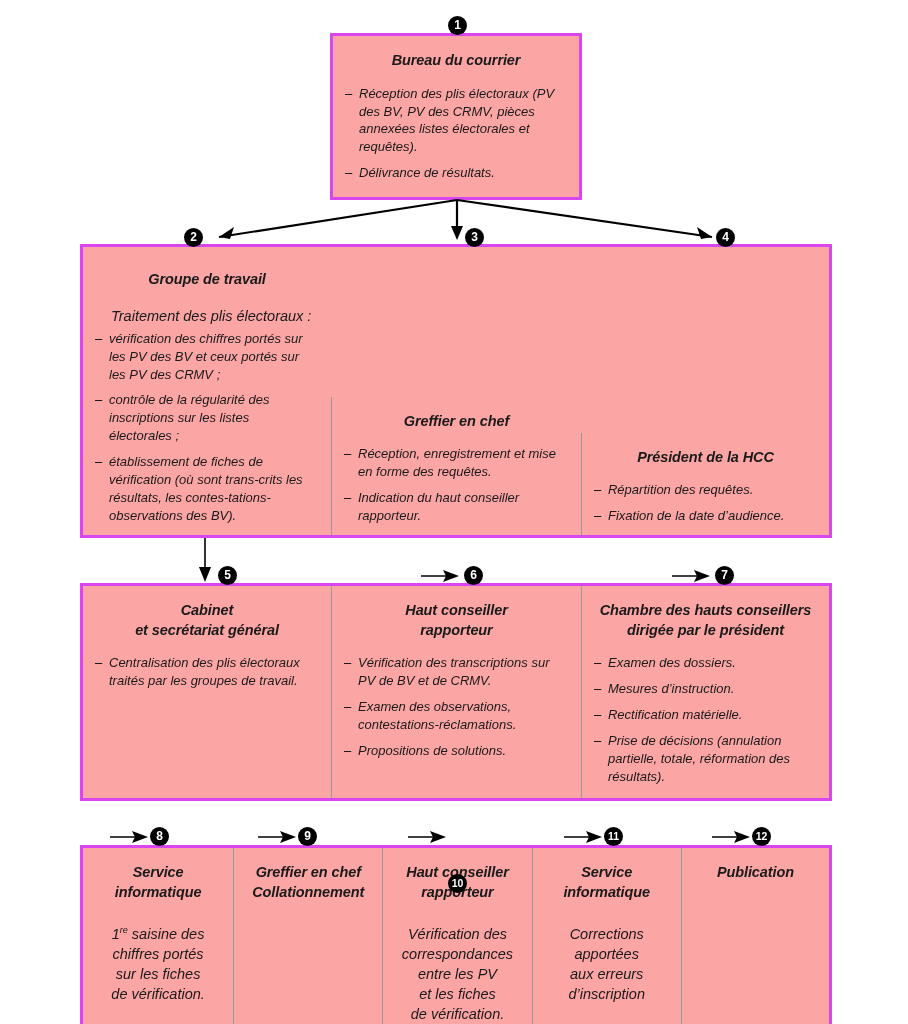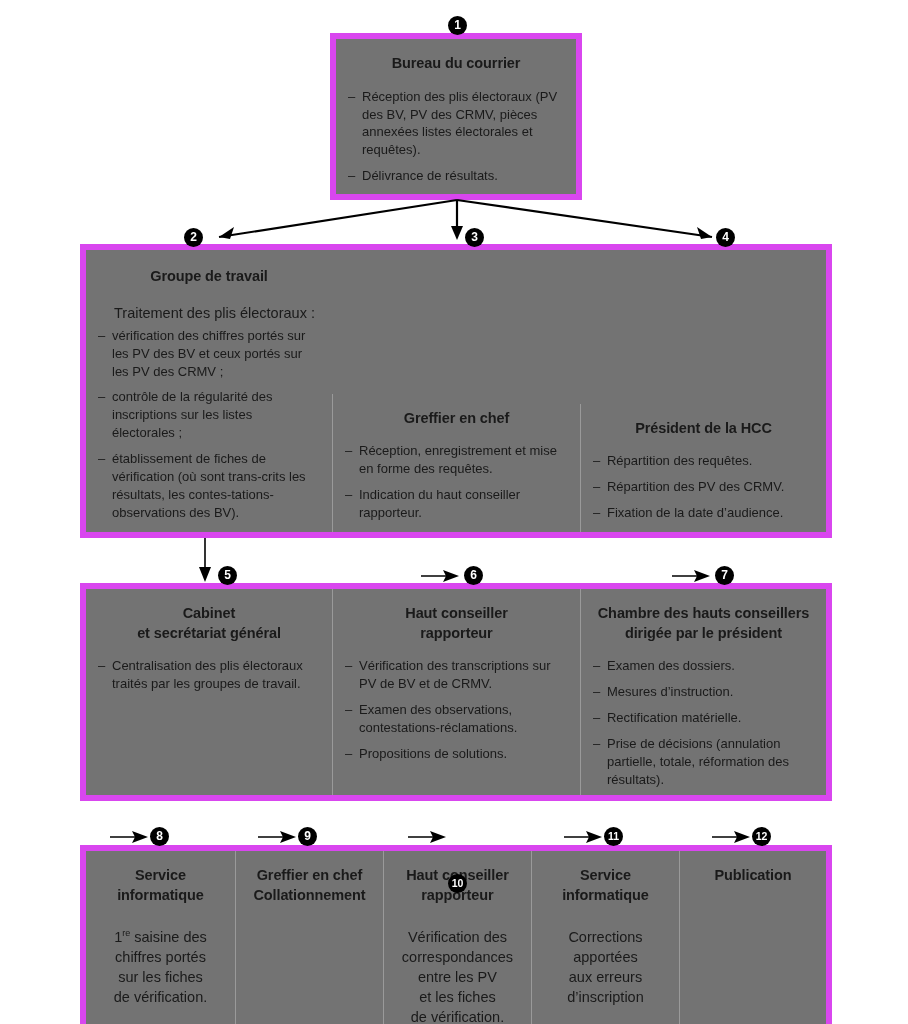--- a/index.html
+++ b/index.html
@@ -15,24 +15,25 @@
     position: relative;
     width: 908px;
     height: 1024px;
     overflow: hidden;
     background: #ffffff;
   }
 
   
   .row-box {
     position: absolute;
-    border: 6px solid #d946ef;
-    background: #737373;
+    border: 3px solid #d946ef;
+    background: #fca5a5;
     box-sizing: border-box;
     display: flex;
+    font-style: italic;
   }
   .cell {
     box-sizing: border-box;
     position: relative;
     padding: 10px 12px 10px 12px;
   }
   .cell + .cell {
     border-left: 1px solid #9a9a9a;
   }
 
@@ -154,21 +155,20 @@
       <ul class="dash-list">
         <li>Réception, enregistrement et mise en forme des requêtes.</li>
         <li>Indication du haut conseiller rapporteur.</li>
       </ul>
     </div>
 
     <div class="cell" style="width:250px;">
       <div class="cell-title">Président de la HCC</div>
       <ul class="dash-list">
         <li>Répartition des requêtes.</li>
-        <li>Répartition des PV des CRMV.</li>
         <li>Fixation de la date d’audience.</li>
       </ul>
     </div>
   </div>
 
   <svg class="arrow-svg" style="left:0px; top:538px; width:908px; height:46px;">
     <line x1="205" y1="0" x2="205" y2="36" stroke-width="1.6"></line>
     <polygon points="205,44 199,29 211,29" fill="#000000"></polygon>
   </svg>
 

